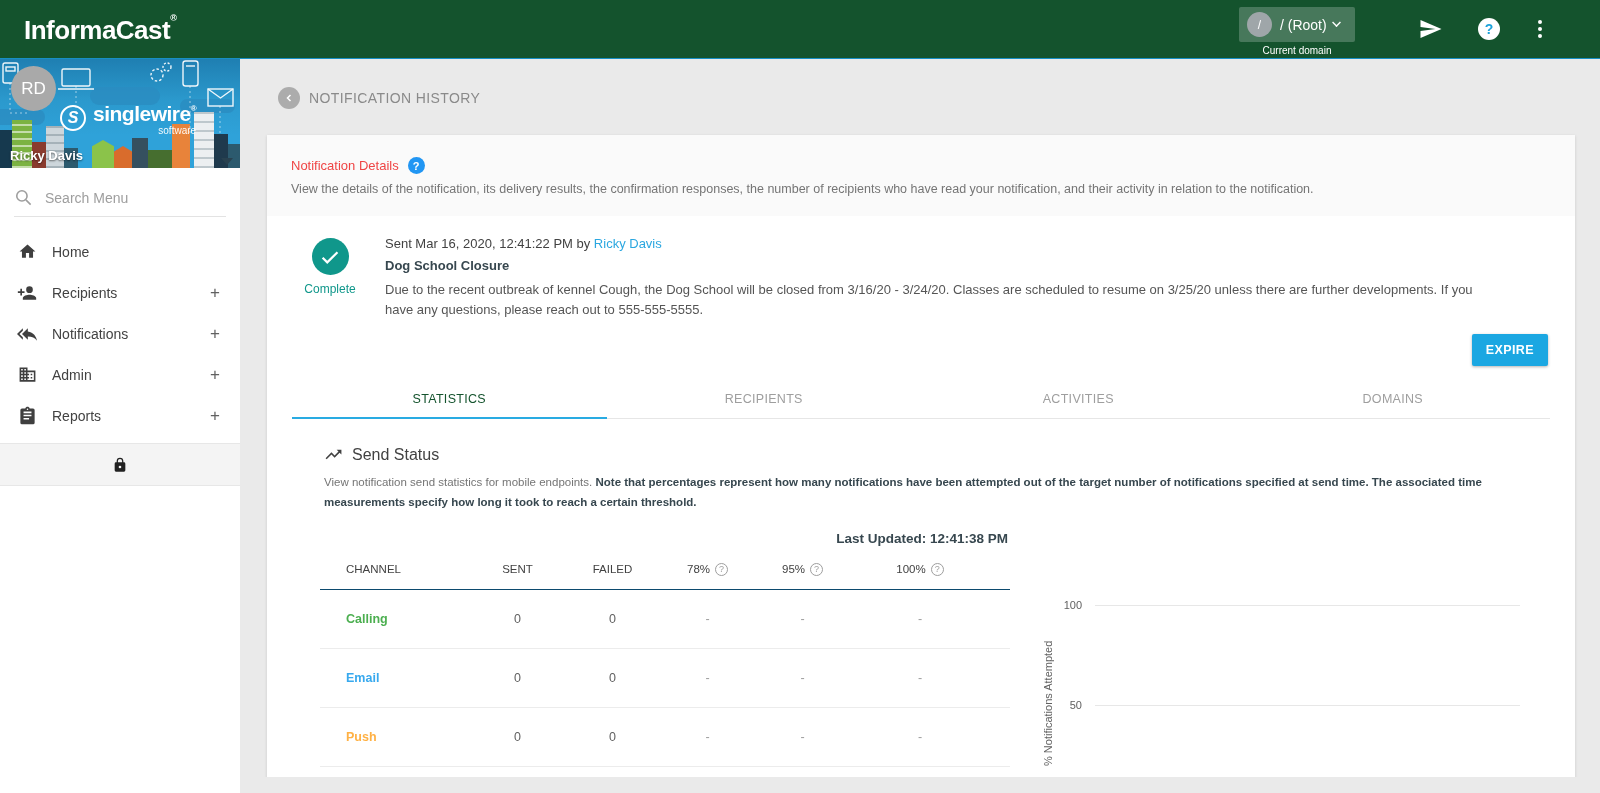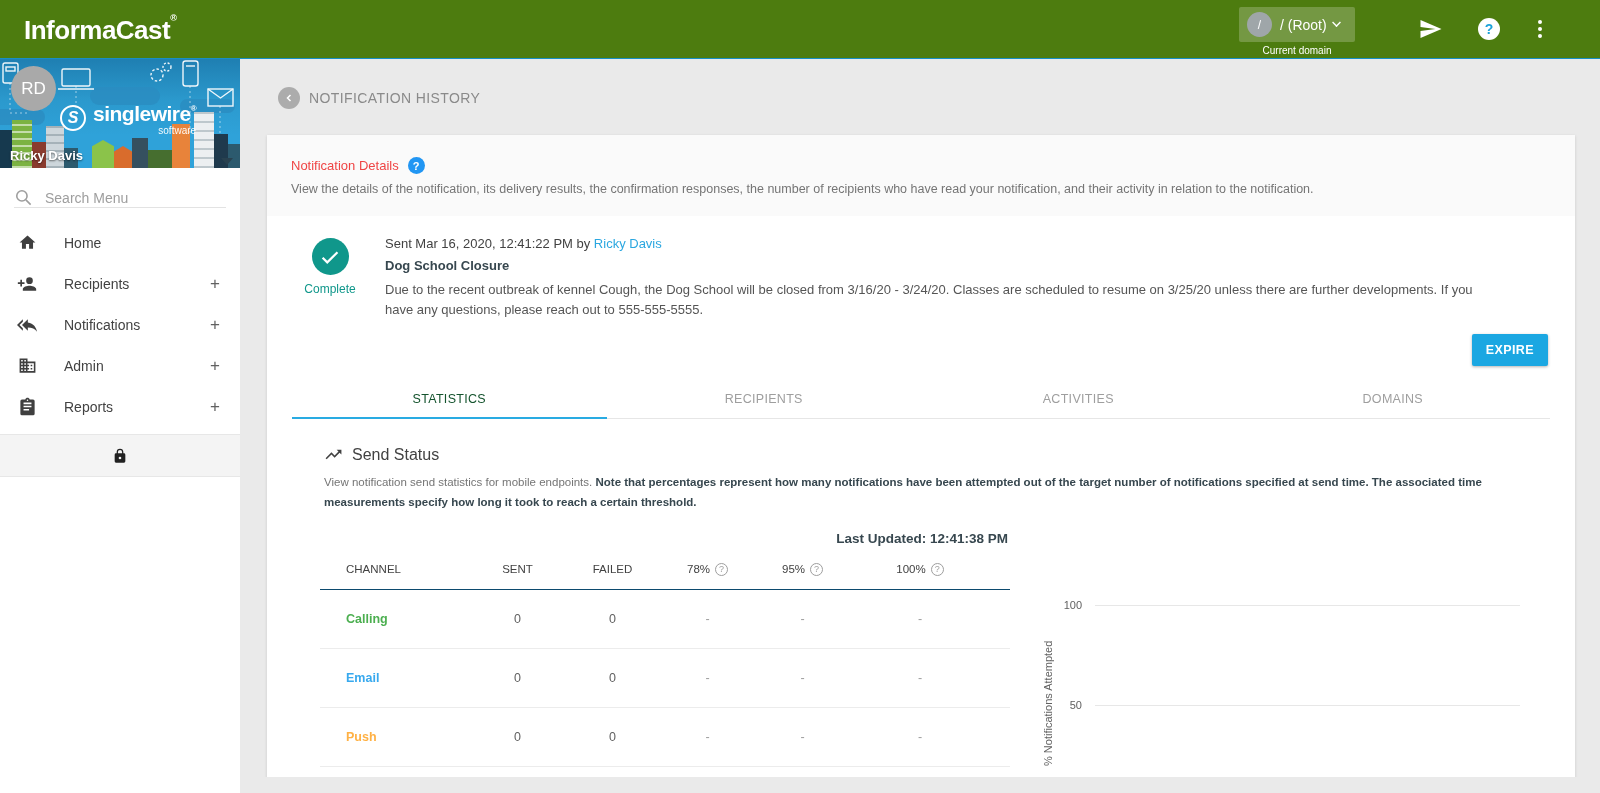--- a/index.html
+++ b/index.html
@@ -1,20 +1,20 @@
 <!DOCTYPE html>
 <html><head>
 <meta charset="utf-8">
 <style>
   * { margin:0; padding:0; box-sizing:border-box; }
   html,body { width:1600px; height:793px; overflow:hidden; }
   body { font-family:"Liberation Sans", sans-serif; background:#EAEAEA; color:#424242; }
 
   
-  .topbar { position:fixed; top:0; left:0; width:1600px; height:59px; background:#4d7c0f; z-index:50;
+  .topbar { position:fixed; top:0; left:0; width:1600px; height:59px; background:#14532d; z-index:50;
             border-bottom:1px solid #178FC4; }
   .logo { position:absolute; left:24px; top:13px; color:#fff; font-size:26px; font-weight:bold; letter-spacing:-0.5px; }
   .logo sup { font-size:9px; vertical-align:18px; }
   .topbar-right { position:absolute; right:0; top:0; height:59px; display:flex; align-items:flex-start; }
   .domain-widget { width:116px; margin-right:62px; display:flex; flex-direction:column; align-items:center; }
   .domain-chip { margin-top:7px; width:116px; height:35px; background:rgba(255,255,255,0.22); border-radius:2px;
                  display:flex; align-items:center; padding:0 8px; cursor:pointer; }
   .domain-avatar { width:25px; height:25px; border-radius:50%; background:#9FA6A9; color:#fff; font-size:12px;
                    display:flex; align-items:center; justify-content:center; flex:none; }
   .domain-label { color:#fff; font-size:14px; margin-left:8px; white-space:nowrap; }
@@ -41,27 +41,27 @@
   .sw-text { margin-left:7px; line-height:1; }
   .sw-name { font-size:21px; font-weight:bold; letter-spacing:-0.5px; }
   .sw-name sup { font-size:8px; vertical-align:10px;}
   .sw-sub { font-size:10px; text-align:right; margin-top:2px; opacity:.95; }
   .avatar { position:absolute; left:11px; top:7px; width:45px; height:45px; border-radius:50%; background:#A9A9A9;
             color:#fff; font-size:17px; display:flex; align-items:center; justify-content:center; cursor:pointer; }
   .user-name { position:absolute; left:10px; bottom:5px; color:#fff; font-size:13px; font-weight:bold;
                text-shadow:0 1px 2px rgba(0,0,0,.55); }
   .banner-caret { position:absolute; right:7px; bottom:3px; width:0; height:0; border-left:6px solid transparent;
                   border-right:6px solid transparent; border-top:7px solid #28414F; cursor:pointer; }
-  .search-row { display:flex; align-items:center; margin:20px 14px 0 14px; border-bottom:1px solid #E3E3E3; }
+  .search-row { display:flex; align-items:center; margin:20px 14px 0 14px; padding-bottom:9px; border-bottom:1px solid #E3E3E3; }
   .search-row svg { flex:none; }
   .search-input { border:none; outline:none; font-size:14px; margin-left:12px; width:170px; color:#616161;
                   font-family:"Liberation Sans", sans-serif; background:transparent; }
   .search-input::placeholder { color:#9E9E9E; }
   .nav { margin-top:14px; }
-  .nav-item { display:flex; align-items:center; height:41px; padding:0 20px 0 17px; cursor:pointer;gap:12px; }
+  .nav-item { display:flex; align-items:center; height:41px; padding:0 20px 0 17px; cursor:pointer; }
   .nav-icon { width:20px; height:20px; flex:none; display:flex; align-items:center; justify-content:center; }
   .nav-label { font-size:14px; color:#424242; margin-left:15px; flex:1; }
   .nav-plus { font-size:17px; color:#616161; font-weight:400; cursor:pointer; }
   .lock-strip { margin-top:7px; height:43px; background:#F4F4F4; border-top:1px solid #E7E7E7; border-bottom:1px solid #E7E7E7;
                 display:flex; align-items:center; justify-content:center; cursor:pointer; }
 
   
   .main { position:absolute; left:240px; top:43px; width:1588px; height:734px; overflow:hidden; }
   .breadcrumb-row { display:flex; align-items:center; margin:44px 0 0 38px; }
   .back-btn { width:22px; height:22px; border-radius:50%; background:#ACACAC; display:flex; align-items:center;

